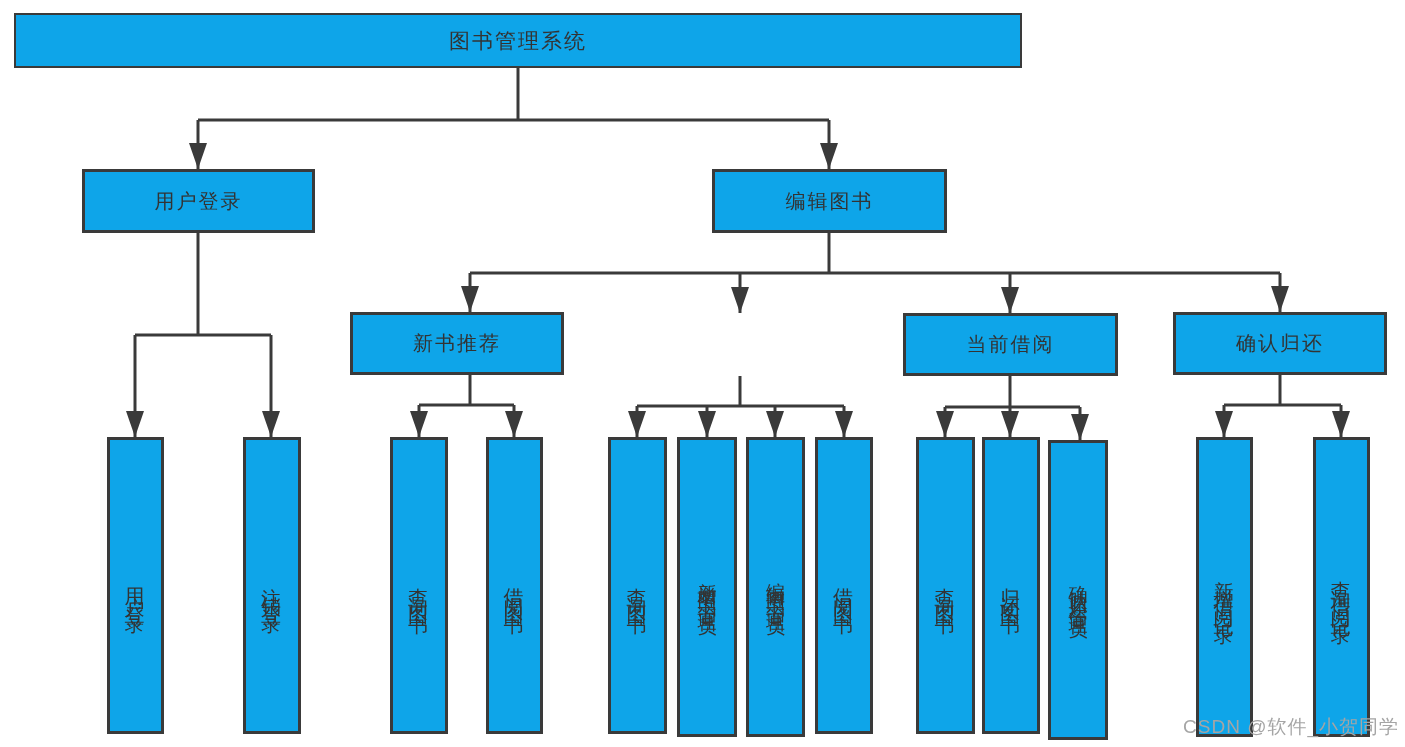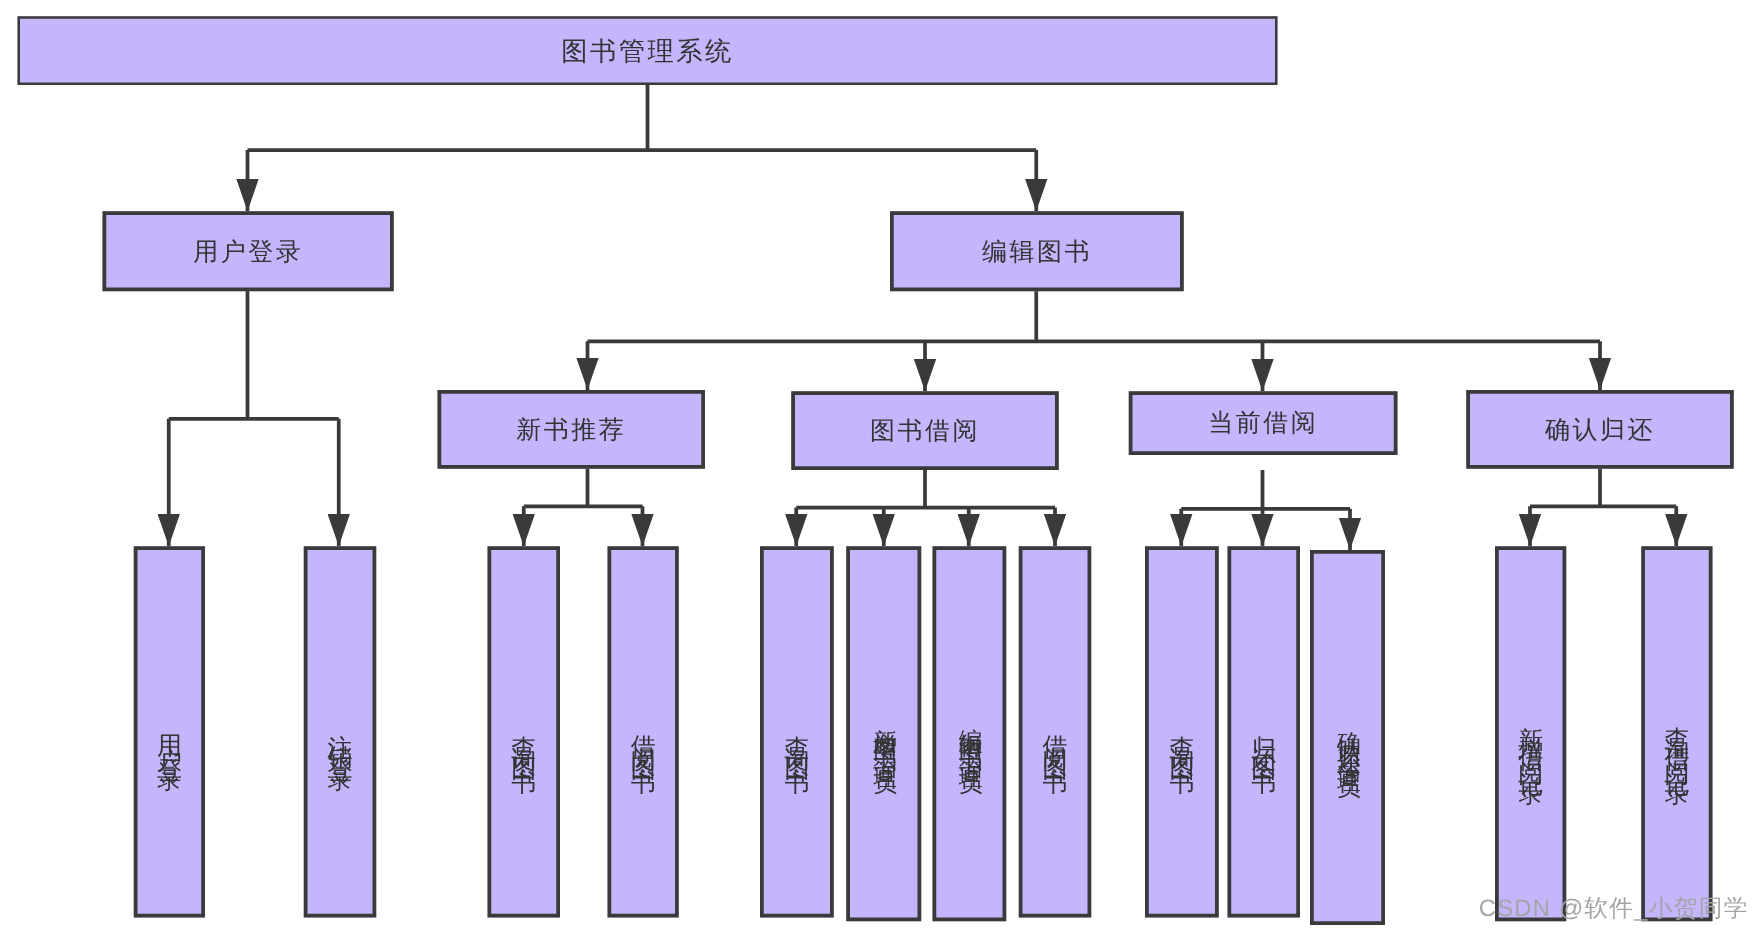--- a/index.html
+++ b/index.html
@@ -1,21 +1,21 @@
 <!DOCTYPE html>
 <html style="--line: #3a3a3a; --border: #3a3a3a; --text: #333333; --background: #ffffff; --watermark: #a5a5a5;"><head>
 <meta charset="utf-8">
 <style>
   html,body{margin:0;padding:0;background:#fff;}
   body{font-family:"Liberation Sans","DejaVu Sans",sans-serif;}
   .stage{position:relative;width:1405px;height:747px;background:var(--background,#ffffff);overflow:hidden;color:var(--text,#333333);}
   .wires{position:absolute;left:0;top:0;width:1405px;height:747px;}
   .wire{stroke:var(--line,#3a3a3a);stroke-width:3;fill:none;}
   .arrowhead{fill:var(--line,#3a3a3a);stroke:none;}
-  .box{position:absolute;box-sizing:border-box;background:#c4b5fd;border:3px solid var(--border,#3a3a3a);
+  .box{position:absolute;box-sizing:border-box;background:#0ea5e9;border:3px solid var(--border,#3a3a3a);
        display:flex;align-items:center;justify-content:center;text-align:center;}
   .root-box{border-width:2px;font-size:21px;letter-spacing:2px;}
   .h-box{font-size:20px;letter-spacing:2px;}
   .v-box span{writing-mode:vertical-rl;text-orientation:mixed;font-size:20px;letter-spacing:9px;margin-bottom:-9px;}
   .v-box.long span{font-size:19px;letter-spacing:5px;margin-bottom:-5px;}
   .watermark{position:absolute;right:6px;bottom:7px;font-size:19px;letter-spacing:1px;
              color:var(--watermark,#a5a5a5);white-space:nowrap;margin-left:32px;}
 </style>
 </head>
 <body>
@@ -77,24 +77,21 @@
   <div class="box h-box" style="left:82px;top:169px;width:233px;height:64px">
     <span>用户登录</span>
   </div>
   <div class="box h-box" style="left:712px;top:169px;width:235px;height:64px">
     <span>编辑图书</span>
   </div>
 
   <div class="box h-box" style="left:350px;top:312px;width:214px;height:63px">
     <span>新书推荐</span>
   </div>
-  <div class="box h-box" style="left:633px;top:313px;width:214px;height:63px">
-    <span>图书借阅</span>
-  </div>
-  <div class="box h-box" style="left:903px;top:313px;width:215px;height:51px">
+  <div class="box h-box" style="left:903px;top:313px;width:215px;height:63px">
     <span>当前借阅</span>
   </div>
   <div class="box h-box" style="left:1173px;top:312px;width:214px;height:63px">
     <span>确认归还</span>
   </div>
 
   <div class="box v-box" style="left:107px;top:437px;width:57px;height:297px">
     <span>用户登录</span>
   </div>
   <div class="box v-box" style="left:243px;top:437px;width:58px;height:297px">

